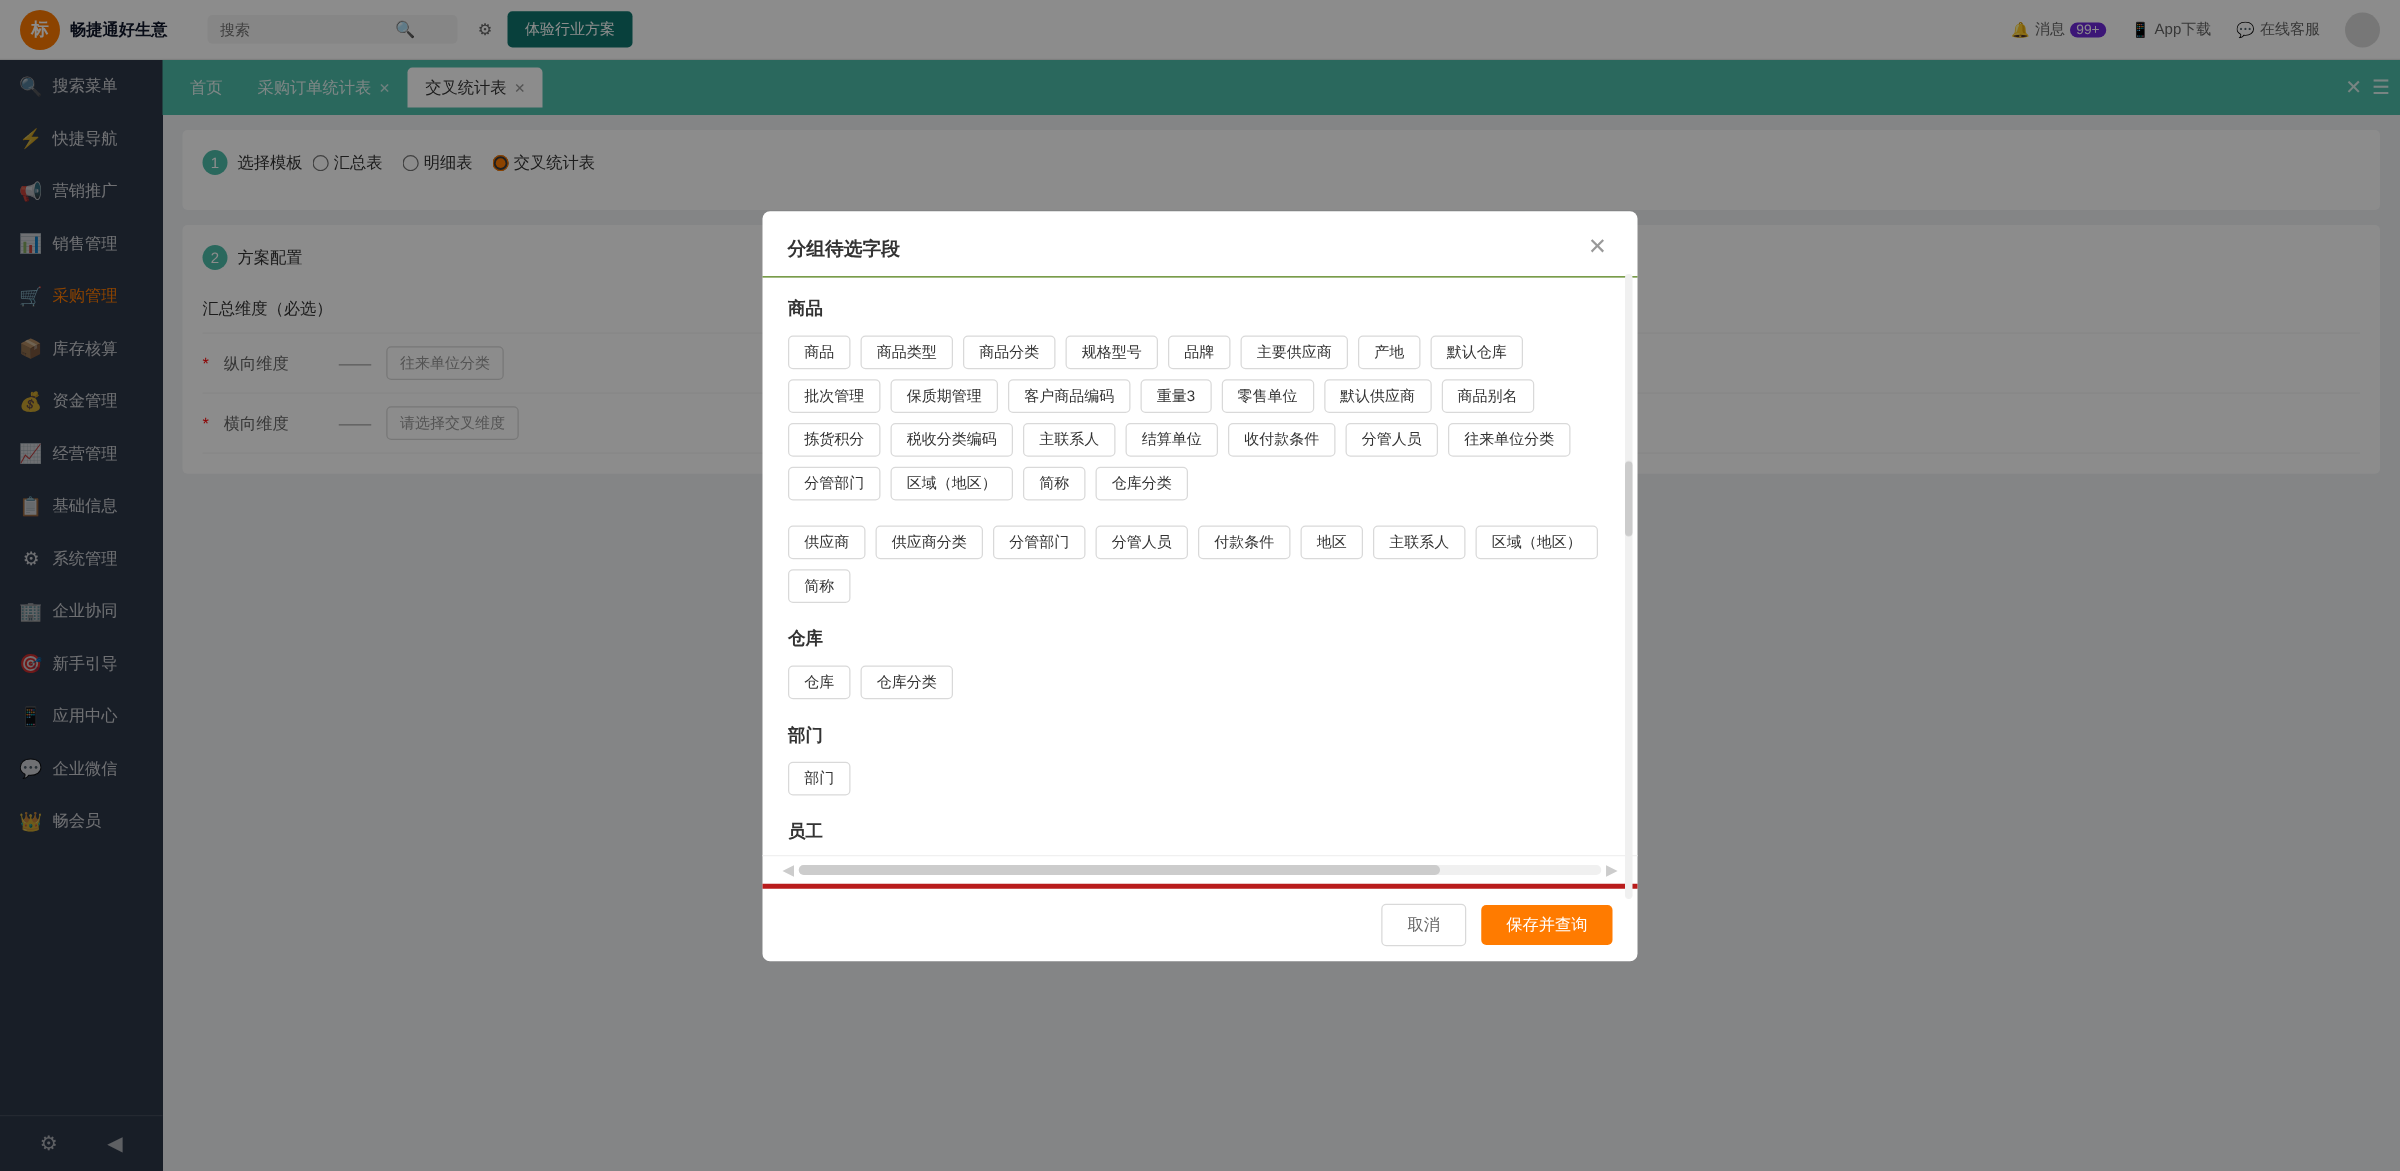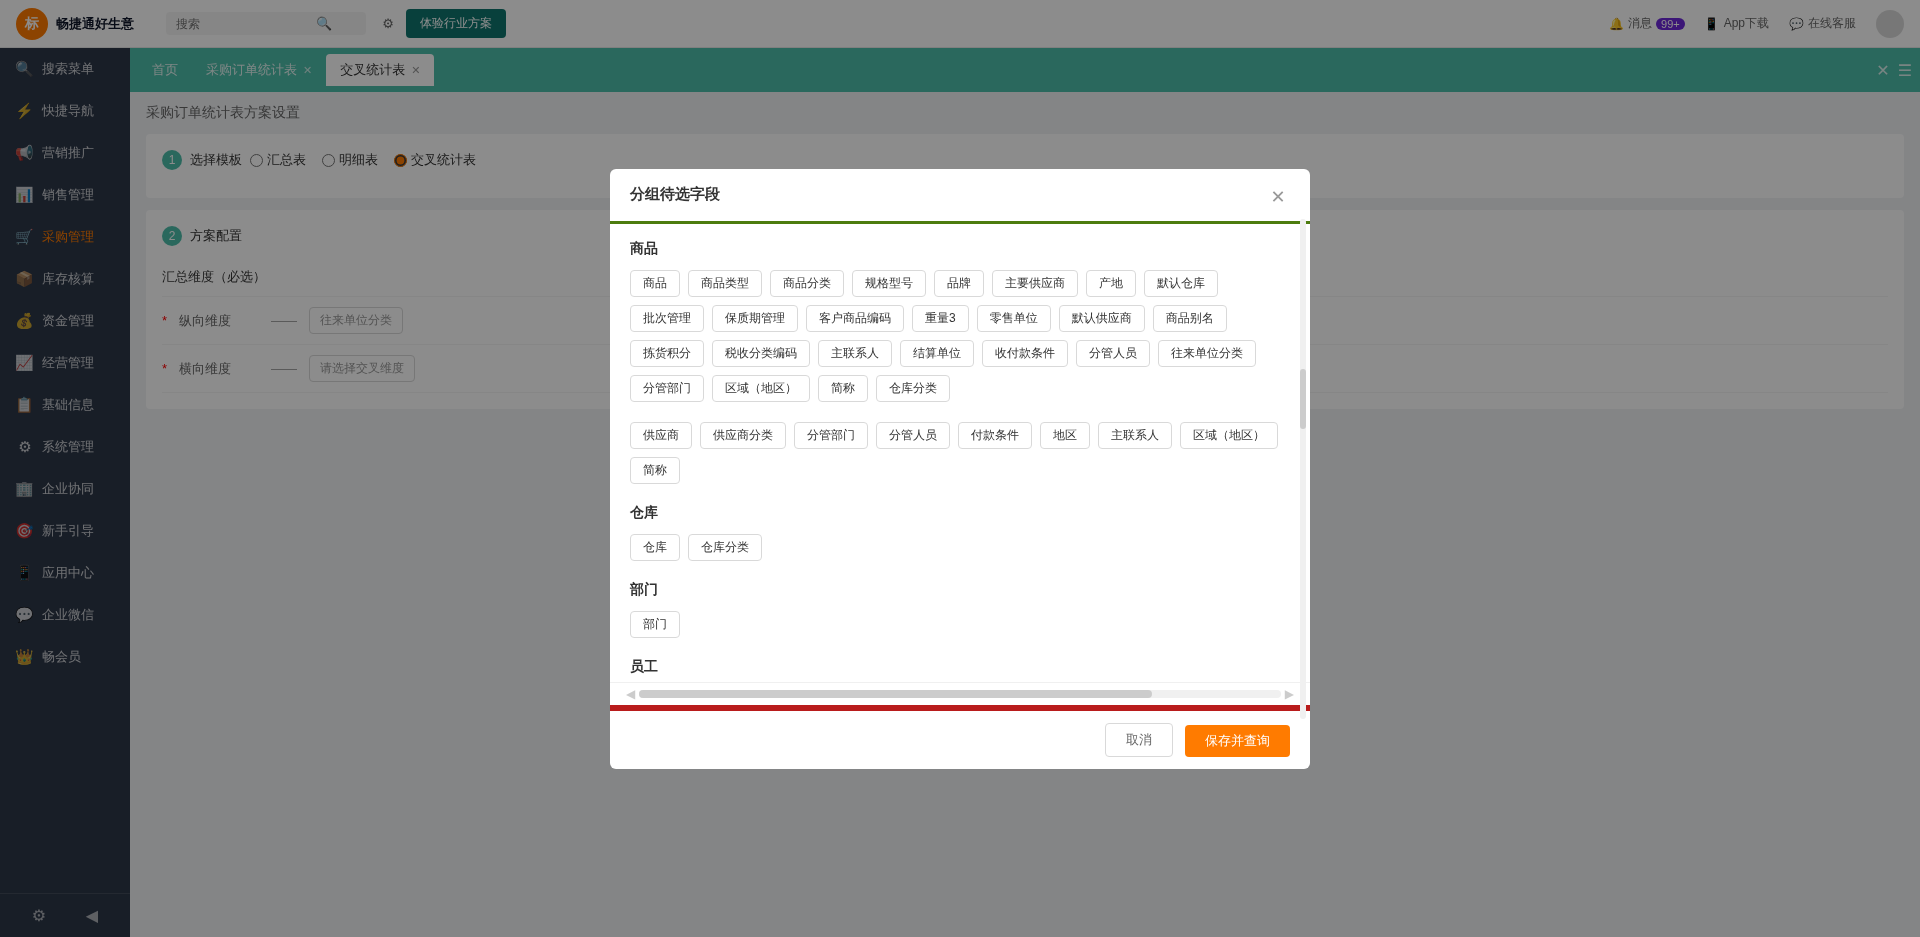--- a/index.html
+++ b/index.html
@@ -196,42 +196,42 @@
       background: #fff;
       border-radius: 6px;
       width: 700px;
       max-height: 600px;
       display: flex;
       flex-direction: column;
       position: relative;
     }
     .modal-header {
       display: flex;
-      align-items: flex-start;
+      align-items: flex-end;
       justify-content: space-between;
       padding: 16px 20px 12px;
-      border-bottom: 3px solid #4d7c0f;
+      border-bottom: 1px solid #4d7c0f;
     }
     .modal-title { font-size: 15px; font-weight: 600; color: #333; }
     .modal-close {
       cursor: pointer; color: #999; font-size: 18px;
       width: 24px; height: 24px;
       display: flex; align-items: center; justify-content: center;
     }
     .modal-body {
       padding: 16px 20px;
       overflow-y: auto;
       flex: 1;
     }
     .modal-footer {
       display: flex;
-      align-items: flex-end;
+      align-items: center;
       justify-content: flex-end;
       padding: 12px 20px;
-      border-top: 6px solid #b91c1c;
+      border-top: 4px solid #b91c1c;
       gap: 12px;
     }
 
     
     .field-group { margin-bottom: 20px; }
     .field-group-title {
       font-size: 14px; font-weight: 600; color: #333;
       margin-bottom: 12px;
     }
     .field-tags {
@@ -436,21 +436,20 @@
     <span>交叉统计表</span>
     <span class="tab-close">✕</span>
   </div>
   <div class="tab-bar-right">
     <span>✕</span>
     <span>☰</span>
   </div>
 </div>
 
 <div class="main-content">
-  <div class="page-title">采购订单统计表方案设置</div>
 
   <div class="config-section">
     <div class="section-header">
       <div class="step-badge">1</div>
       <span>选择模板</span>
       <div class="radio-group">
         <label class="radio-item">
             <input type="radio" name="template" style=""> 
             <span>汇总表</span>
           </label>

